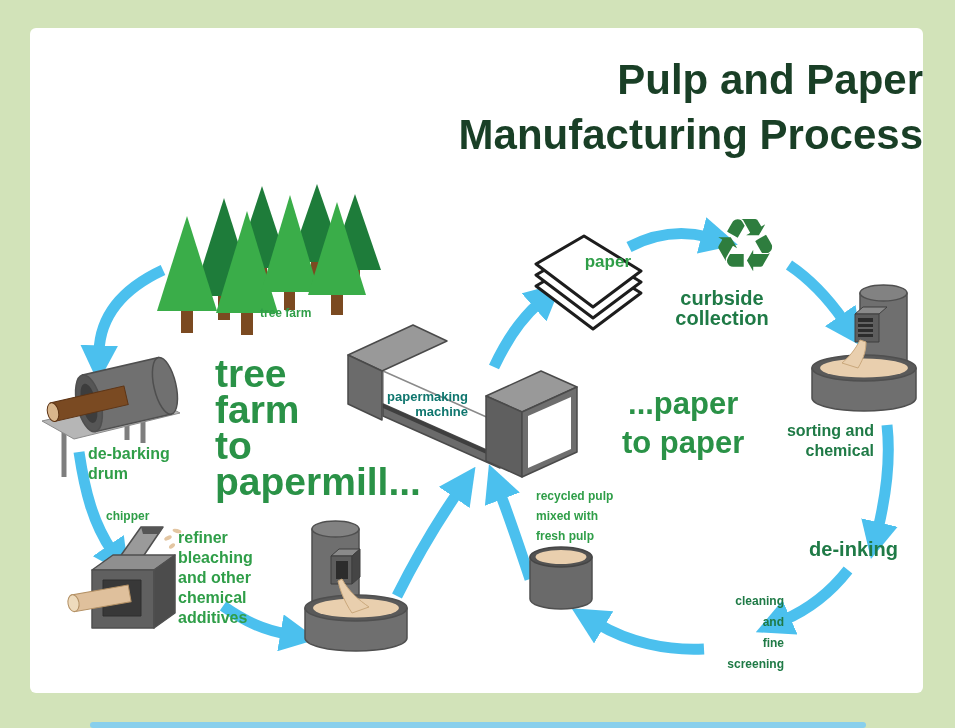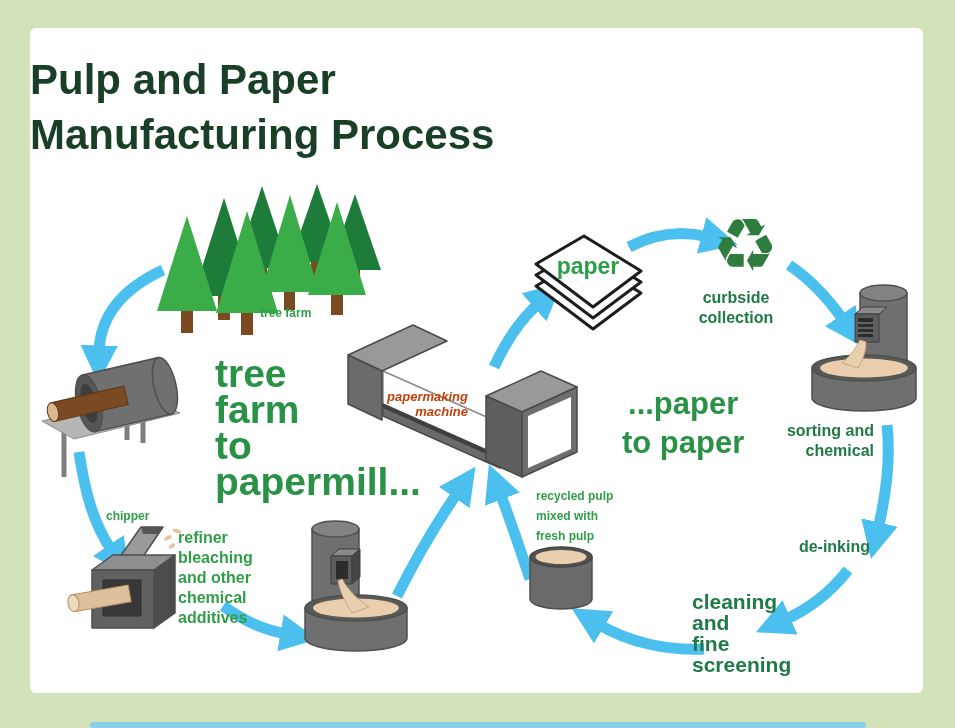--- a/index.html
+++ b/index.html
@@ -1,38 +1,38 @@
 <!DOCTYPE html>
 <html><head>
 <meta charset="utf-8">
 <style>
   html,body{margin:0;padding:0;background:#d2e3b9;}
   .stage{position:relative;width:955px;height:728px;background:#d2e3b9;overflow:hidden;
          font-family:"Liberation Sans","DejaVu Sans",sans-serif;}
   .canvas{position:absolute;left:30px;top:28px;width:893px;height:665px;background:#ffffff;border-radius:6px;}
   svg.overlay{position:absolute;left:0;top:0;}
   .lbl{position:absolute;font-weight:bold;white-space:pre-line;line-height:1.22;}
-  .title{position:absolute;left:30px;top:52px;width:893px;text-align:left;
+  .title{position:absolute;left:30px;top:52px;width:893px;text-align:right;
          font-size:42px;line-height:55px;font-weight:bold;color:#193f26;white-space:pre-line;}
   .g-bright{color:#2f9e48;}
   .g-dark{color:#1f7a46;}
   .g-head{color:#2a9247;}
-  .g-mach{color:#c2410c;font-style:italic;}
+  .g-mach{color:#0f766e;}
   .head-left{left:215px;top:356px;font-size:39px;line-height:36px;}
   .head-right{left:622px;top:384px;font-size:31px;line-height:39px;text-align:center;}
   .lbl-treefarm{left:260px;top:306px;font-size:12px;}
   .lbl-debark{left:88px;top:444px;font-size:16px;line-height:20px;}
   .lbl-chipper{left:106px;top:509px;font-size:12px;}
   .lbl-refiner{left:178px;top:528px;width:120px;text-align:left;font-size:16px;line-height:20px;}
   .lbl-machine{left:380px;top:389px;width:88px;text-align:right;font-size:13px;line-height:15px;}
-  .lbl-paper{left:545px;top:252px;width:86px;text-align:center;font-size:23px;}
-  .lbl-curbside{left:688px;top:288px;width:96px;text-align:center;font-size:16px;line-height:20px;}
+  .lbl-paper{left:545px;top:252px;width:86px;text-align:right;font-size:17px;}
+  .lbl-curbside{left:674px;top:288px;width:96px;text-align:center;font-size:20px;line-height:20px;}
   .lbl-sorting{left:770px;top:421px;width:104px;text-align:right;font-size:16px;line-height:20px;}
-  .lbl-deink{left:776px;top:537px;width:94px;text-align:right;font-size:16px;}
-  .lbl-cleaning{left:692px;top:591px;width:92px;text-align:left;font-size:21px;line-height:21px;}
+  .lbl-deink{left:804px;top:537px;width:94px;text-align:right;font-size:20px;}
+  .lbl-cleaning{left:692px;top:591px;width:92px;text-align:right;font-size:12px;line-height:21px;}
   .lbl-recycled{left:536px;top:486px;font-size:12px;line-height:20px;}
   .recycle{position:absolute;left:712px;top:208px;font-size:74px;line-height:74px;color:#2e7d3e;
            font-family:"DejaVu Sans",sans-serif;}
   .strip{position:absolute;left:90px;top:722px;width:776px;height:6px;background:#7fccf2;border-radius:3px;opacity:.9;}
   .arrow{fill:none;stroke:#4bc0ee;stroke-width:11;}
 </style>
 </head>
 <body>
 
 <div class="stage">
@@ -163,20 +163,22 @@
   <div class="title">Pulp and Paper
 Manufacturing Process</div>
   <div class="lbl g-head head-left">tree
 farm
 to
 papermill...</div>
   <div class="lbl g-head head-right">...paper
 to paper</div>
 
   <div class="lbl g-bright lbl-treefarm">tree farm</div>
+  <div class="lbl g-bright lbl-debark">de-barking
+drum</div>
   <div class="lbl g-bright lbl-chipper">chipper</div>
   <div class="lbl g-bright lbl-refiner">refiner
 bleaching
 and other
 chemical
 additives</div>
   <div class="lbl g-mach lbl-machine">papermaking
 machine</div>
   <div class="lbl g-bright lbl-paper">paper</div>
   <div class="lbl g-dark lbl-curbside">curbside

